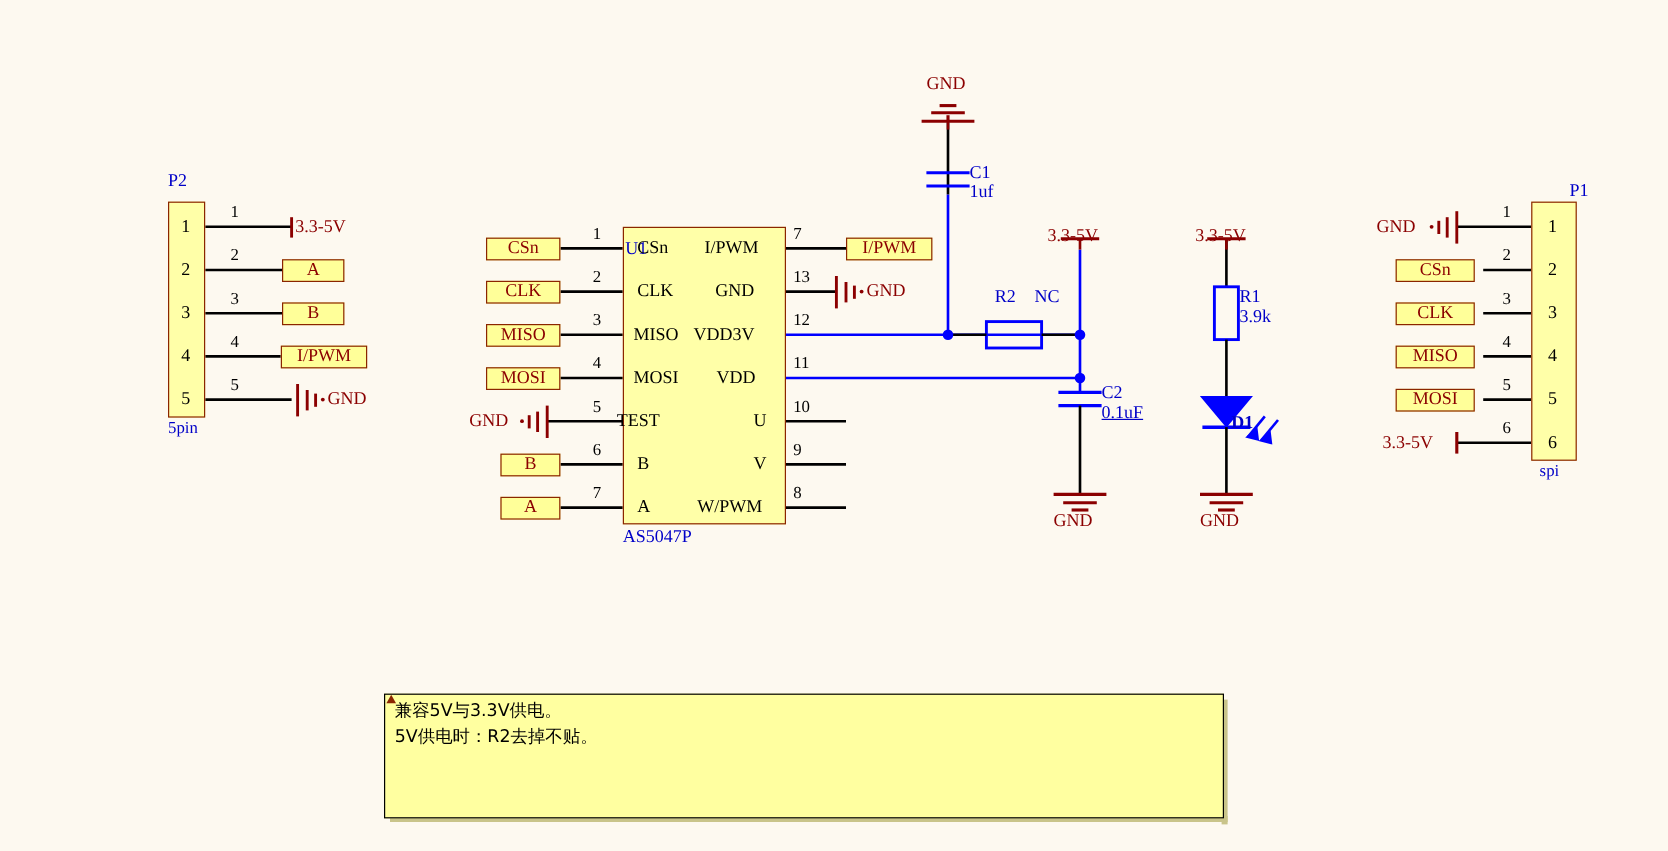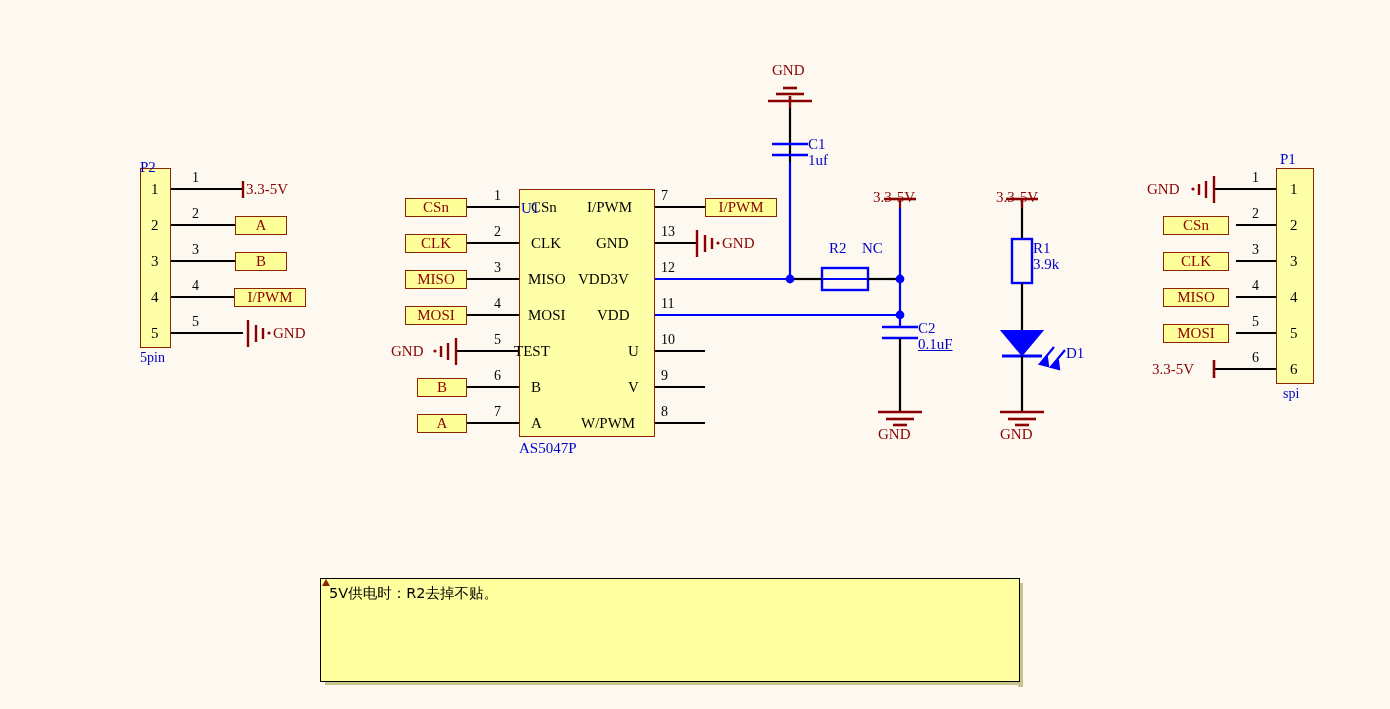--- a/index.html
+++ b/index.html
@@ -204,21 +204,21 @@
       <line x1="1214" y1="360" x2="1214" y2="378"></line>
     </g>
 
     <g stroke="#888855" stroke-width="1.2" fill="none">
       <line x1="1004" y1="682" x2="1018" y2="668"></line>
       <line x1="1010" y1="682" x2="1018" y2="674"></line>
     </g>
   </svg>
 
   <div class="body" style="left:140px;top:168px;width:31px;height:180px;"></div>
-  <div class="t ref" style="left:140px;top:159px;">P2</div>
+  <div class="t ref" style="left:140px;top:143px;">P2</div>
   <div class="t refsm" style="left:140px;top:350px;">5pin</div>
 
   <div class="t boxnum" style="left:151px;top:181px;">1</div>
   <div class="t boxnum" style="left:151px;top:217px;">2</div>
   <div class="t boxnum" style="left:151px;top:253px;">3</div>
   <div class="t boxnum" style="left:151px;top:289px;">4</div>
   <div class="t boxnum" style="left:151px;top:325px;">5</div>
 
   <div class="t pinnum" style="left:192px;top:170px;">1</div>
   <div class="t pinnum" style="left:192px;top:206px;">2</div>
@@ -287,25 +287,25 @@
   <div class="t ref" style="left:862px;top:240px;">NC</div>
   <div class="t powerlabel" style="left:873px;top:189px;">3.3-5V</div>
 
   <div class="t ref" style="left:918px;top:320px;">C2</div>
   <div class="t ref" style="left:918px;top:336px;text-decoration:underline;">0.1uF</div>
   <div class="t gndlabel" style="left:878px;top:426px;">GND</div>
 
   <div class="t powerlabel" style="left:996px;top:189px;">3.3-5V</div>
   <div class="t ref" style="left:1033px;top:240px;">R1</div>
   <div class="t ref" style="left:1033px;top:256px;">3.9k</div>
-  <div class="t ref" style="left:1066px;top:345px;">D1</div>
+  <div class="t ref" style="left:1026px;top:345px;font-weight:bold;">D1</div>
   <div class="t gndlabel" style="left:1000px;top:426px;">GND</div>
 
   <div class="body" style="left:1276px;top:168px;width:38px;height:216px;"></div>
-  <div class="t ref" style="left:1280px;top:151px;">P1</div>
+  <div class="t ref" style="left:1308px;top:151px;">P1</div>
   <div class="t refsm" style="left:1283px;top:386px;">spi</div>
 
   <div class="t boxnum" style="left:1290px;top:181px;">1</div>
   <div class="t boxnum" style="left:1290px;top:217px;">2</div>
   <div class="t boxnum" style="left:1290px;top:253px;">3</div>
   <div class="t boxnum" style="left:1290px;top:289px;">4</div>
   <div class="t boxnum" style="left:1290px;top:325px;">5</div>
   <div class="t boxnum" style="left:1290px;top:361px;">6</div>
 
   <div class="t pinnum" style="left:1252px;top:170px;">1</div>
@@ -318,17 +318,18 @@
   <div class="t gndlabel" style="left:1147px;top:181px;">GND</div>
   <div class="netbox" style="left:1163px;top:216px;width:66px;">CSn</div>
   <div class="netbox" style="left:1163px;top:252px;width:66px;">CLK</div>
   <div class="netbox" style="left:1163px;top:288px;width:66px;">MISO</div>
   <div class="netbox" style="left:1163px;top:324px;width:66px;">MOSI</div>
   <div class="t powerlabel" style="left:1152px;top:361px;">3.3-5V</div>
 
   <div id="noteShadow"></div>
   <div id="noteShadow2"></div>
   <div id="noteBox">
+    <div class="line">兼容5V与3.3V供电。</div>
     <div class="line">5V供电时：R2去掉不贴。</div>
   </div>
   <div id="noteTri"></div>
 
 </div>
 
 </body></html>

